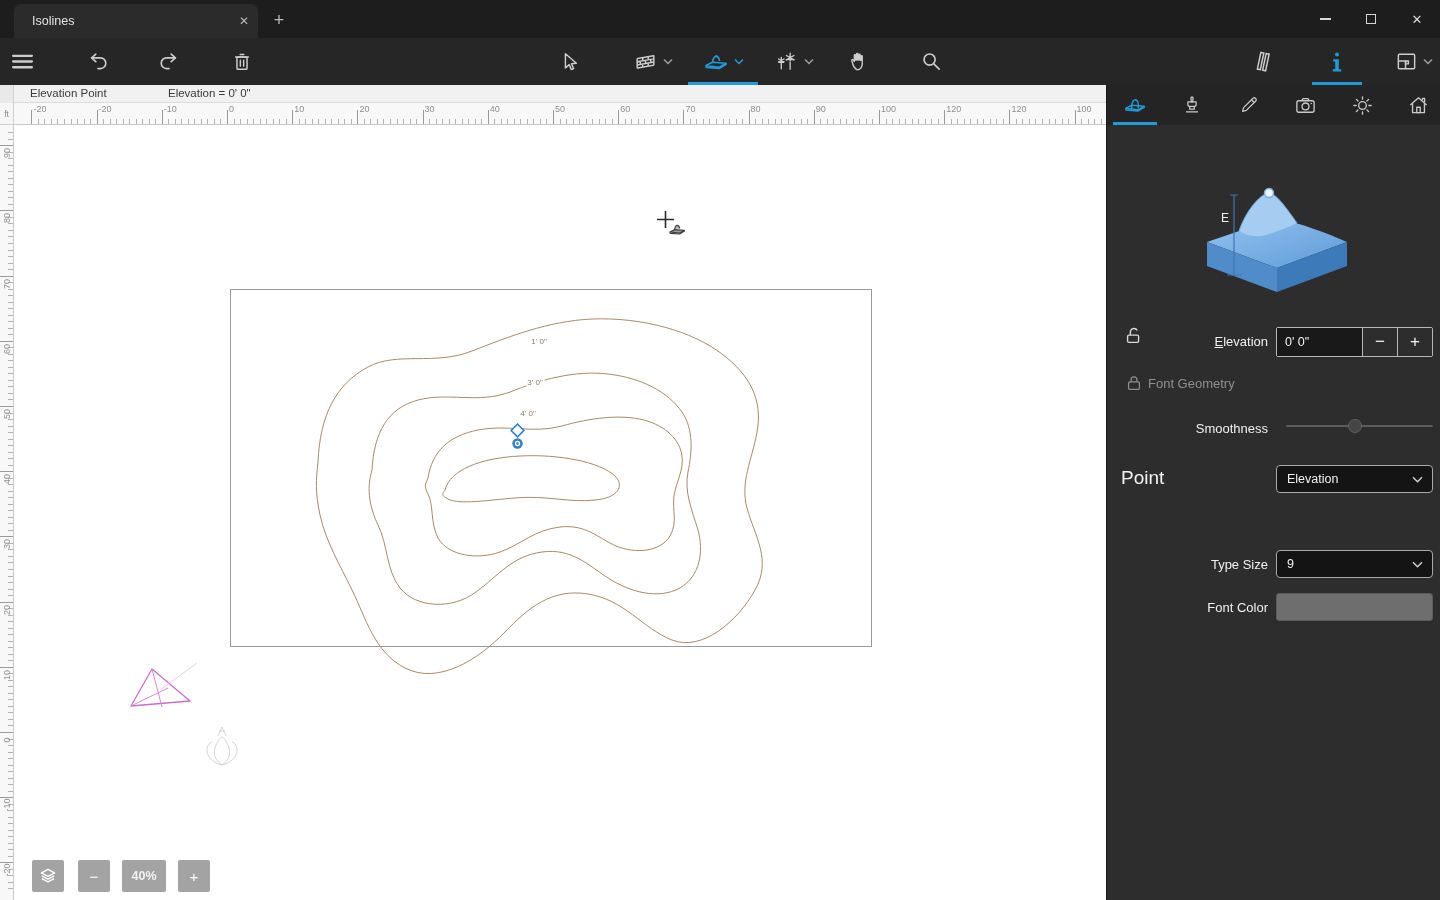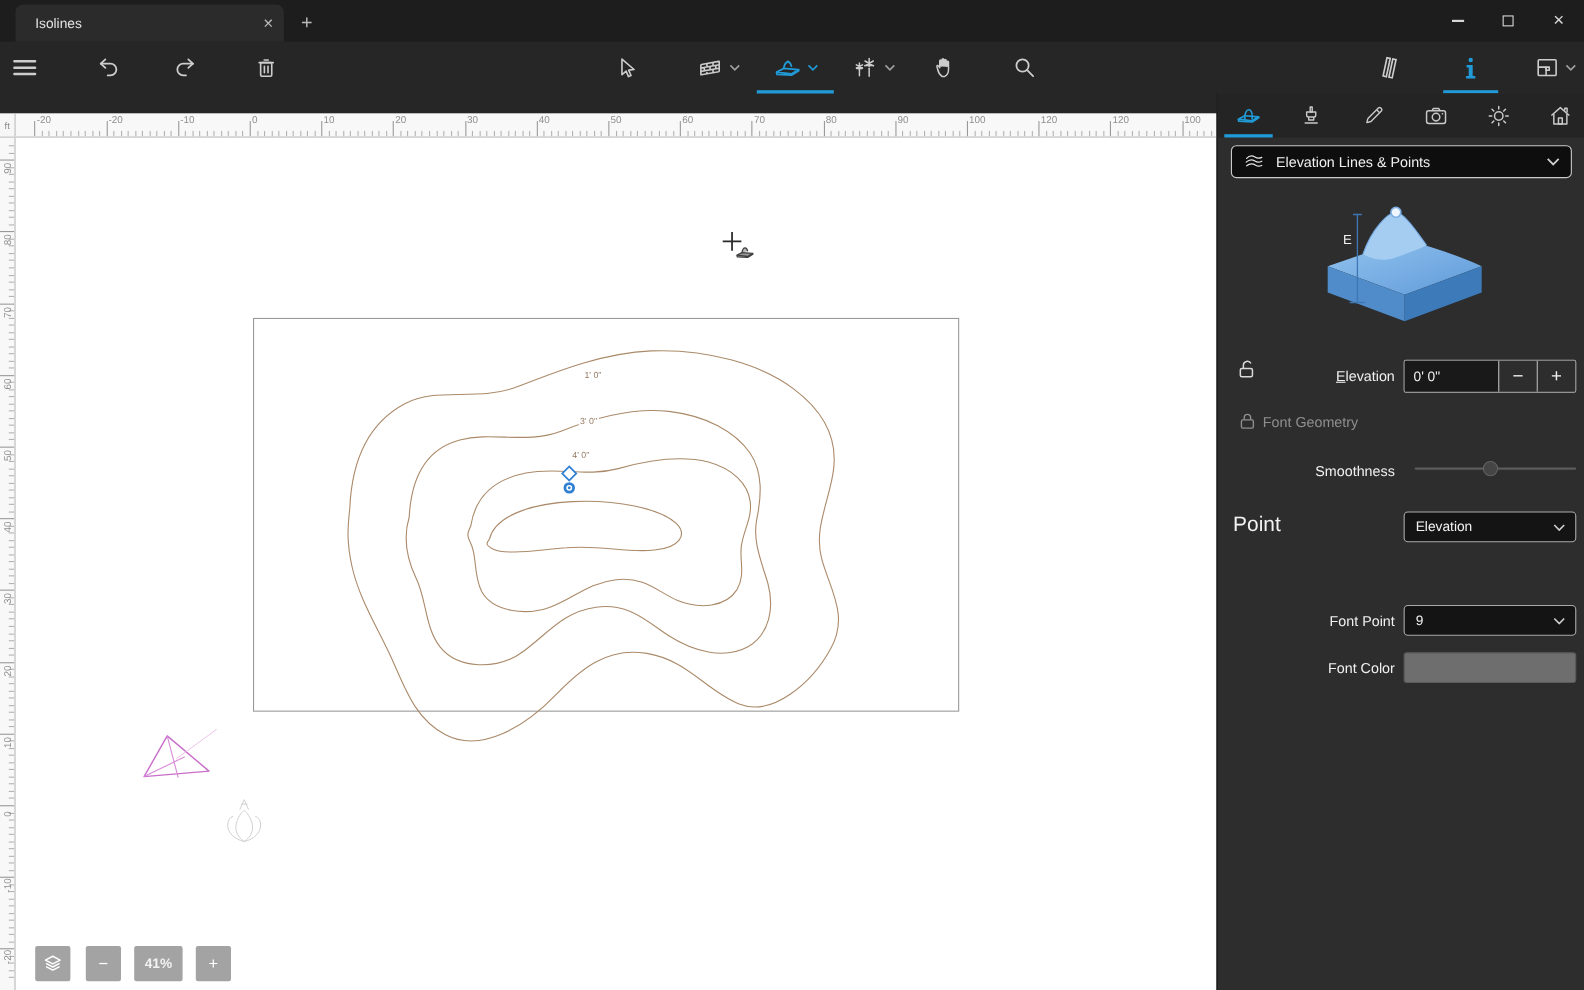--- a/index.html
+++ b/index.html
@@ -227,20 +227,25 @@
           <rect x="3.5" y="4.5" width="17" height="15" rx="1"></rect>
           <path d="M11 11.5H3.5M11 11.5v8"></path>
           <path d="M11 11.5h3v3h-3z"></path>
         </svg>
       <svg class="chev" width="10" height="7" viewBox="0 0 10 7" fill="none" stroke="currentColor" stroke-width="1.5">
           <path d="M1 1.5l4 4 4-4"></path>
         </svg>
     </div>
   </div>
 
+  <div class="statusbar">
+    <div class="status-corner"></div>
+    <span class="cell" style="left:30px;">Elevation Point</span>
+    <span class="cell" style="left:168px;">Elevation = 0' 0"</span>
+  </div>
 
   <div class="ruler-corner">ft</div>
   <div class="ruler-h" id="rulerH">
       <div class="tick major" style="left: 17.4px;"></div>
       <div class="lab" style="left: 19.4px;">-20</div>
       <div class="tick minor" style="left: 23.92px;"></div>
       <div class="tick minor" style="left: 30.44px;"></div>
       <div class="tick minor" style="left: 36.96px;"></div>
       <div class="tick minor" style="left: 43.48px;"></div>
       <div class="tick minor" style="left: 50px;"></div>
@@ -603,21 +608,21 @@
 
   <div class="view-ctrl">
     <div class="vbtn" style="left:32px;width:32px;">
       <svg width="20" height="20" viewBox="0 0 24 24" fill="none" stroke="currentColor" stroke-width="1.6" stroke-linejoin="round">
           <path d="M12 4l8 4.2-8 4.2-8-4.2z"></path>
           <path d="M4.6 11.8L12 15.7l7.4-3.9"></path>
           <path d="M4.6 15.2L12 19.1l7.4-3.9"></path>
         </svg>
     </div>
     <div class="vbtn" style="left:78px;width:32px;">−</div>
-    <div class="vbtn pct" style="left:122px;width:44px;">41%</div>
+    <div class="vbtn pct" style="left:122px;width:44px;">40%</div>
     <div class="vbtn" style="left:178px;width:32px;">+</div>
   </div>
 
   <div class="panel">
     <div class="panel-tabs">
       <div class="ptab active" style="left:6px;">
         <svg width="24" height="24" viewBox="0 0 24 24" fill="none" stroke="currentColor" stroke-width="1.5" stroke-linejoin="round">
             <path d="M8.7 12.2C9.3 9 10.9 6.8 12.3 6.8c1.4 0 2.5 1.6 3 4.1"></path>
             <path d="M2.8 15.3l5.9-3.1 12.5 1-6 3.6z"></path>
             <path d="M2.8 15.3l.2 1.8 12.3.8 6-3.8-.1-1.1"></path>
@@ -655,35 +660,20 @@
       <div class="ptab" style="left:289px;">
         <svg width="23" height="23" viewBox="0 0 24 24" fill="none" stroke="currentColor" stroke-width="1.4" stroke-linejoin="round">
             <path d="M3.5 11.5L12 4l8.5 7.5"></path>
             <path d="M5.8 10v9.5h12.4V10"></path>
             <rect x="10.2" y="13.8" width="3.6" height="5.7"></rect>
             <path d="M16.2 6.8V4.6h2.2v4.1"></path>
           </svg>
       </div>
     </div>
 
-    <div class="selector">
-      <span class="sel-icon">
-        <svg width="20" height="20" viewBox="0 0 24 24" fill="none" stroke="currentColor" stroke-width="1.3" stroke-linecap="round">
-            <path d="M4 8.5c2.5-3 6-3.6 9-1.6 2.3 1.5 5 1.7 7.5.4"></path>
-            <path d="M3.5 12.5c3-2.8 6.5-3.2 9.5-1.2 2.3 1.5 5.2 1.5 7.5.2"></path>
-            <path d="M4 16.5c3-2.4 6.8-2.6 9.8-.6 2 1.3 4.4 1.3 6.7.2"></path>
-          </svg>
-      </span>
-      <span class="sel-label">Elevation Lines &amp; Points</span>
-      <span class="sel-chev">
-        <svg width="12" height="8" viewBox="0 0 12 8" fill="none" stroke="currentColor" stroke-width="1.6">
-            <path d="M1 1.5l5 5 5-5"></path>
-          </svg>
-      </span>
-    </div>
 
     <div class="hill-fig">
       <svg width="200" height="135" viewBox="0 0 200 135">
         <defs>
           <linearGradient id="hg1" x1="0" y1="0" x2="1" y2="1">
             <stop offset="0" stop-color="#93c4f0"></stop>
               <stop offset="1" stop-color="#5f9ad8"></stop>
           </linearGradient>
         </defs>
         <path d="M30 64 L100 40 C125 46 150 55 170 64 L100 90 Z" fill="url(#hg1)"></path>
@@ -727,21 +717,21 @@
     <div class="text-heading">Point</div>
     <div class="dropdown" style="left:169px;top:380px;width:157px;height:28px;">
       <span class="dd-text">Elevation</span>
       <span class="dd-chev">
         <svg width="11" height="7" viewBox="0 0 11 7" fill="none" stroke="currentColor" stroke-width="1.5">
             <path d="M1 1.3l4.5 4.5L10 1.3"></path>
           </svg>
       </span>
     </div>
 
-    <div class="row-label" style="left:61px;top:472px;width:100px;">Font Point</div>
+    <div class="row-label" style="left:61px;top:472px;width:100px;">Type Size</div>
     <div class="dropdown" style="left:169px;top:465px;width:157px;height:28px;">
       <span class="dd-text">9</span>
       <span class="dd-chev">
         <svg width="11" height="7" viewBox="0 0 11 7" fill="none" stroke="currentColor" stroke-width="1.5">
             <path d="M1 1.3l4.5 4.5L10 1.3"></path>
           </svg>
       </span>
     </div>
 
     <div class="row-label" style="left:61px;top:515px;width:100px;">Font Color</div>

